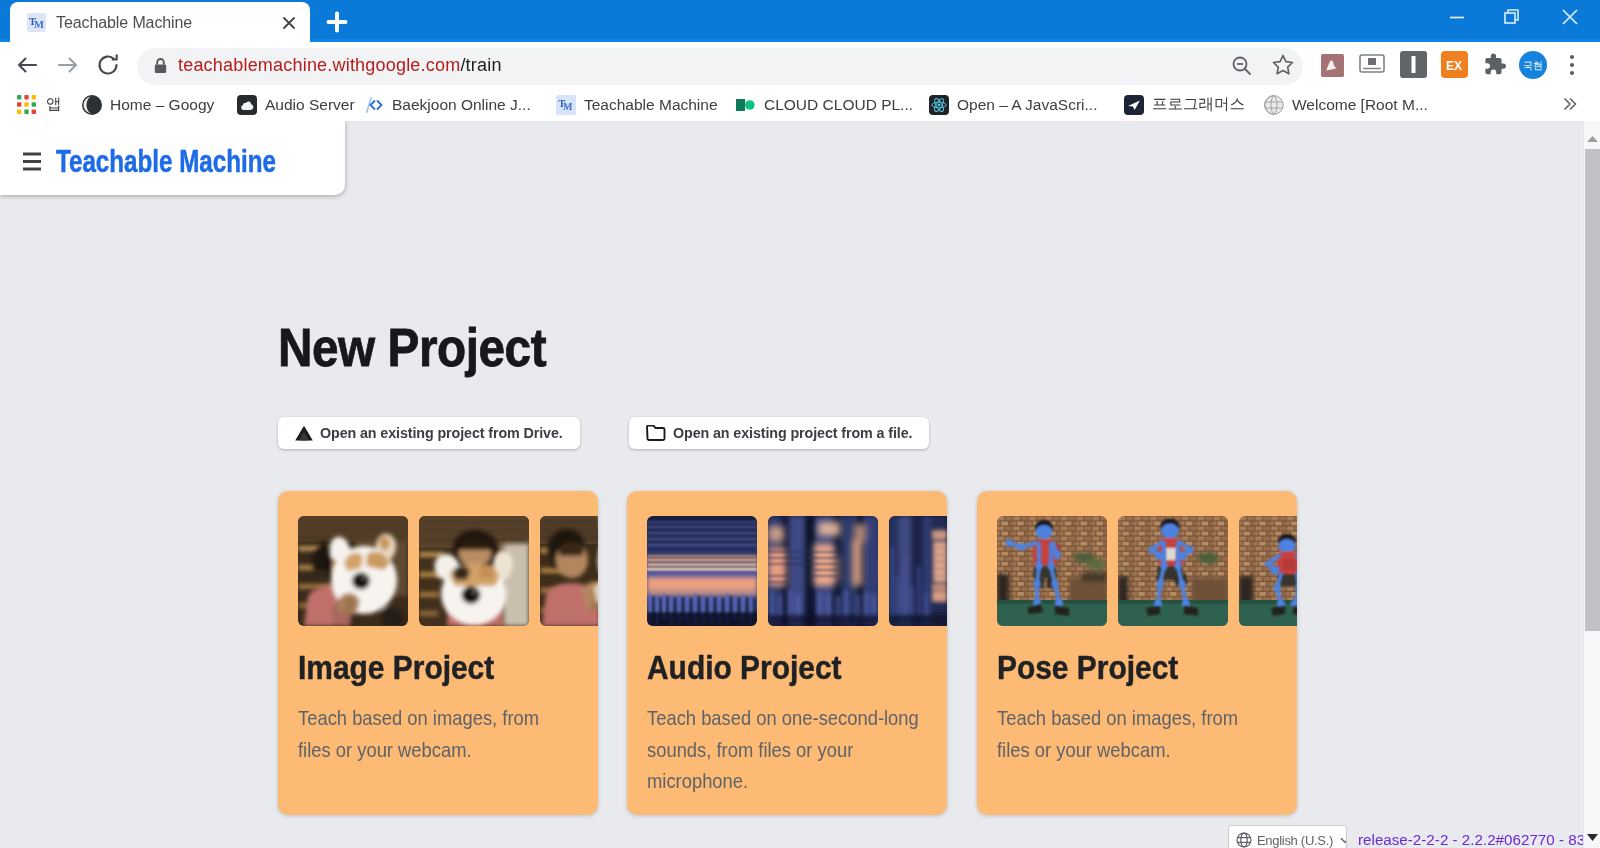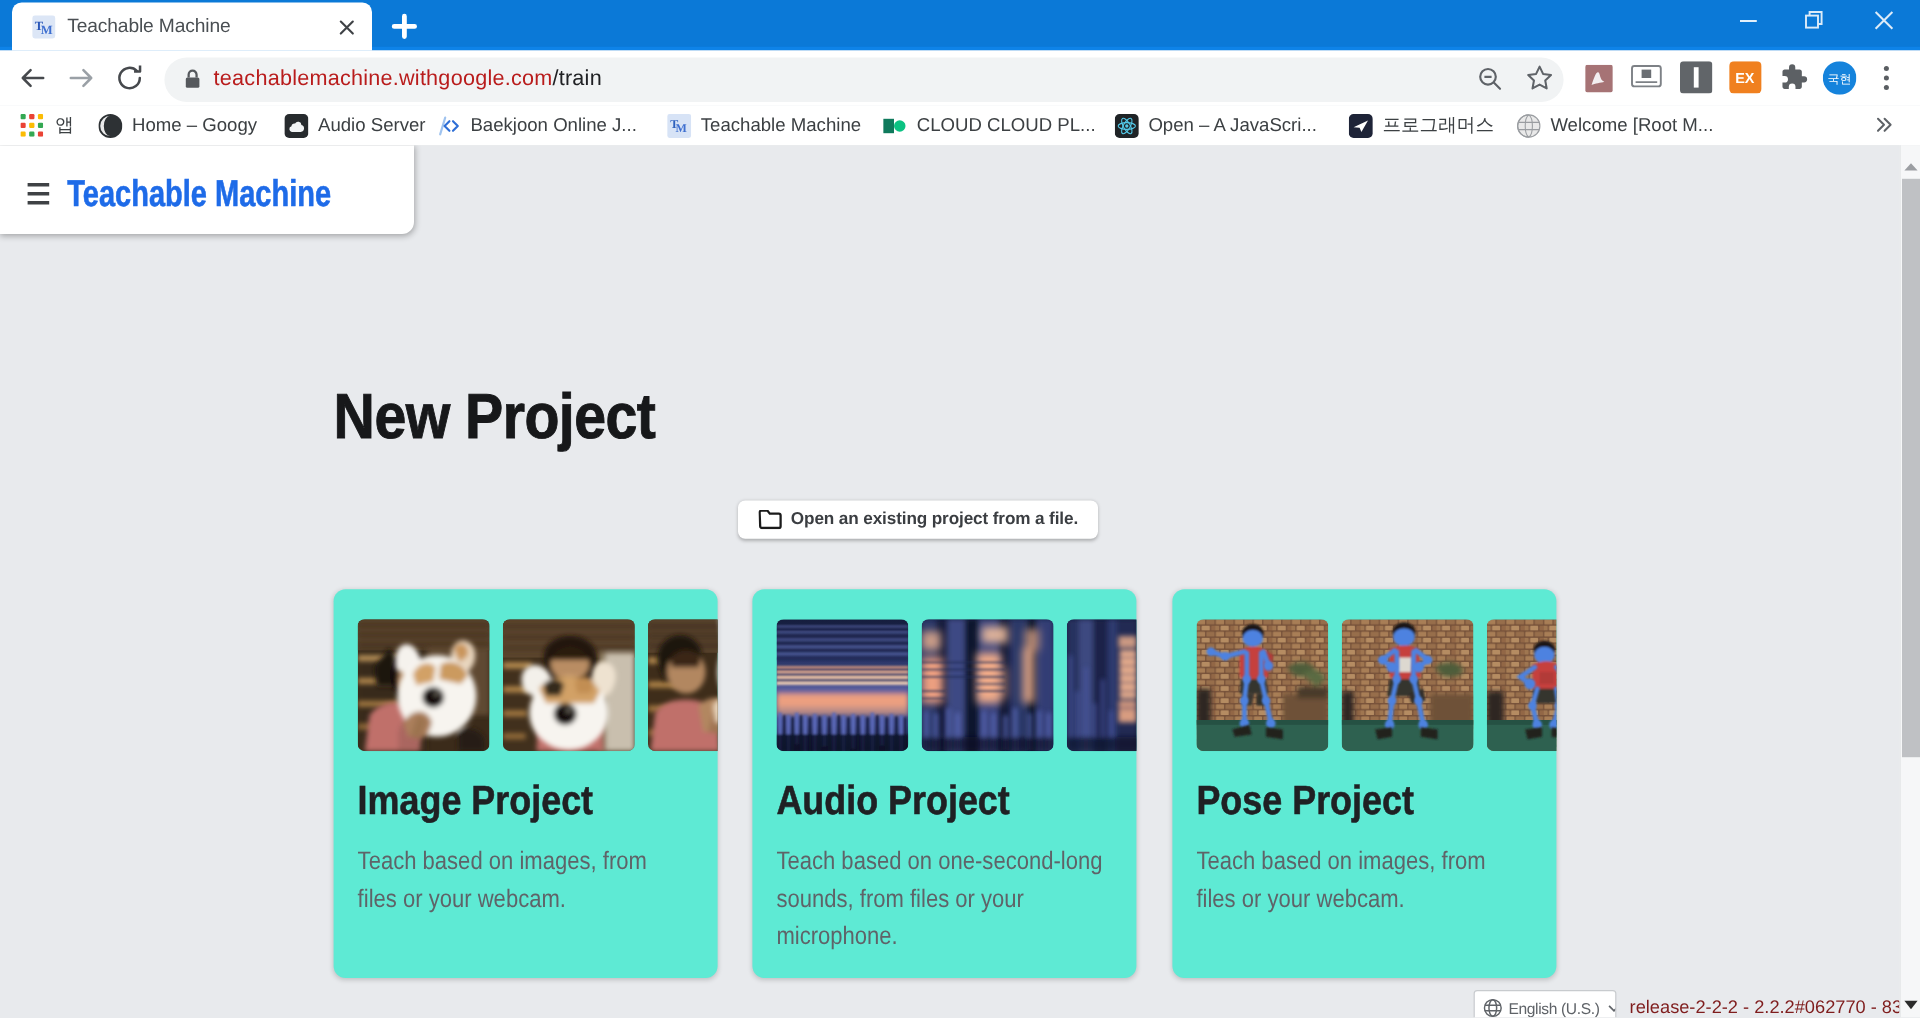--- a/index.html
+++ b/index.html
@@ -29,28 +29,28 @@
 .bm { position:absolute; top:0; height:33px; display:flex; align-items:center; font-size:15.5px; color:#3c4043; white-space:nowrap; }
 .bm .ic { margin-right:8px; width:20px; height:20px; flex:0 0 auto; }
 
 
 #content { position:absolute; left:0; top:121px; width:1583px; height:727px; background:#e8eaed; overflow:hidden; }
 #headercard { position:absolute; left:0; top:0; width:345px; height:74px; background:#ffffff; border-radius:0 0 10px 0; box-shadow:0 1px 5px rgba(0,0,0,0.3); }
 #headercard .logo { position:absolute; left:56px; top:23px; font-size:31px; font-weight:bold; color:#1e6be8; letter-spacing:0px; transform:scaleX(0.78); transform-origin:0 0; white-space:nowrap; -webkit-text-stroke:0.5px #1e6be8; }
 #h1 { position:absolute; left:278px; top:196px; font-size:53px; font-weight:bold; color:#17181a; letter-spacing:-0.5px; transform:scaleX(0.90); transform-origin:0 0; white-space:nowrap; -webkit-text-stroke:0.8px #17181a; }
 .openbtn { position:absolute; top:296px; height:32px; background:#ffffff; border-radius:6px; box-shadow:0 1px 3px rgba(0,0,0,0.25); display:flex; align-items:center; font-size:14.3px; font-weight:bold; color:#3b3e42; padding:0 17px; letter-spacing:-0.1px; }
 .openbtn svg { margin-right:7px; }
-.card { position:absolute; top:370px; width:320px; height:324px; background:#5eead4; border-radius:10px; box-shadow:0 1px 4px rgba(0,0,0,0.18); overflow:hidden; }
+.card { position:absolute; top:370px; width:320px; height:324px; background:#fdba74; border-radius:10px; box-shadow:0 1px 4px rgba(0,0,0,0.18); overflow:hidden; }
 .thumbs { position:absolute; left:20px; top:25px; width:300px; height:110px; display:flex; gap:11px; }
 .thumb { width:110px; height:110px; border-radius:6px; overflow:hidden; flex:0 0 auto; }
 .card h2 { position:absolute; left:20px; top:157px; font-size:34px; font-weight:bold; color:#1f2124; transform:scaleX(0.88); transform-origin:0 0; white-space:nowrap; -webkit-text-stroke:0.5px #1f2124; }
 .card p { position:absolute; left:20px; top:211px; font-size:21px; line-height:31.5px; color:#5f6368; transform:scaleX(0.875); transform-origin:0 0; white-space:nowrap; }
 
 #langbtn { position:absolute; left:1228px; top:704px; width:119px; height:30px; background:#ffffff; border:1px solid #c8cbce; border-radius:3px; display:flex; align-items:center; padding:0 7px; font-size:13px; letter-spacing:-0.3px; color:#5f6368; white-space:nowrap; overflow:hidden; }
-#release { position:absolute; left:1358px; top:710px; font-size:15.2px; color:#7f1d1d; letter-spacing:0px; white-space:nowrap;text-align:right; }
+#release { position:absolute; left:1358px; top:710px; font-size:15.2px; color:#6d28d9; letter-spacing:0px; white-space:nowrap;text-align:right; }
 
 
 #sbar { position:absolute; right:0; top:121px; width:17px; height:727px; background:#f6f7f8; border-left:1px solid #e4e6e8; }
 #sbthumb { position:absolute; left:1px; top:28px; width:16px; height:482px; background:#bfc1c4; }
 </style>
 </head>
 <body>
 
 <svg width="0" height="0" style="position:absolute">
   <defs>
@@ -253,21 +253,28 @@
 <div id="content">
   <div id="headercard">
     <svg style="position:absolute;left:22px;top:31px" width="20" height="20" viewBox="0 0 20 20">
         <path d="M1 2 H19 M1 9.5 H19 M1 17 H19" stroke="#3f4245" stroke-width="2.8"></path>
       </svg>
     <div class="logo">Teachable Machine</div>
   </div>
 
   <div id="h1">New Project</div>
 
-  <div class="openbtn" style="left:615px;">
+  <div class="openbtn" style="left:278px;">
+    <svg width="18" height="16" viewBox="0 0 18 16">
+        <path d="M9 0.8 L17.8 15.6 H0.2 Z" fill="#1d1d1d"></path>
+        <path d="M9 6.5 L13.8 15.6 H4.2 Z" fill="#3a3a3a"></path>
+      </svg>
+    Open an existing project from Drive.
+  </div>
+  <div class="openbtn" style="left:629px;">
     <svg width="20" height="16" viewBox="0 0 20 16">
         <path d="M1 2 a1.5 1.5 0 0 1 1.5-1.5 h5 l2 2.5 h7.5 A1.5 1.5 0 0 1 18.5 4.5 v9 a1.5 1.5 0 0 1 -1.5 1.5 h-14 A1.5 1.5 0 0 1 1.5 13.5 Z" fill="none" stroke="#1b1b1b" stroke-width="1.9"></path>
       </svg>
     Open an existing project from a file.
   </div>
 
   <div class="card" style="left:278px">
     <div class="thumbs">
       <div class="thumb" id="img1"><svg width="110" height="110" viewBox="0 0 110 110">
         <rect width="110" height="110" fill="#3b2b1a"></rect>

